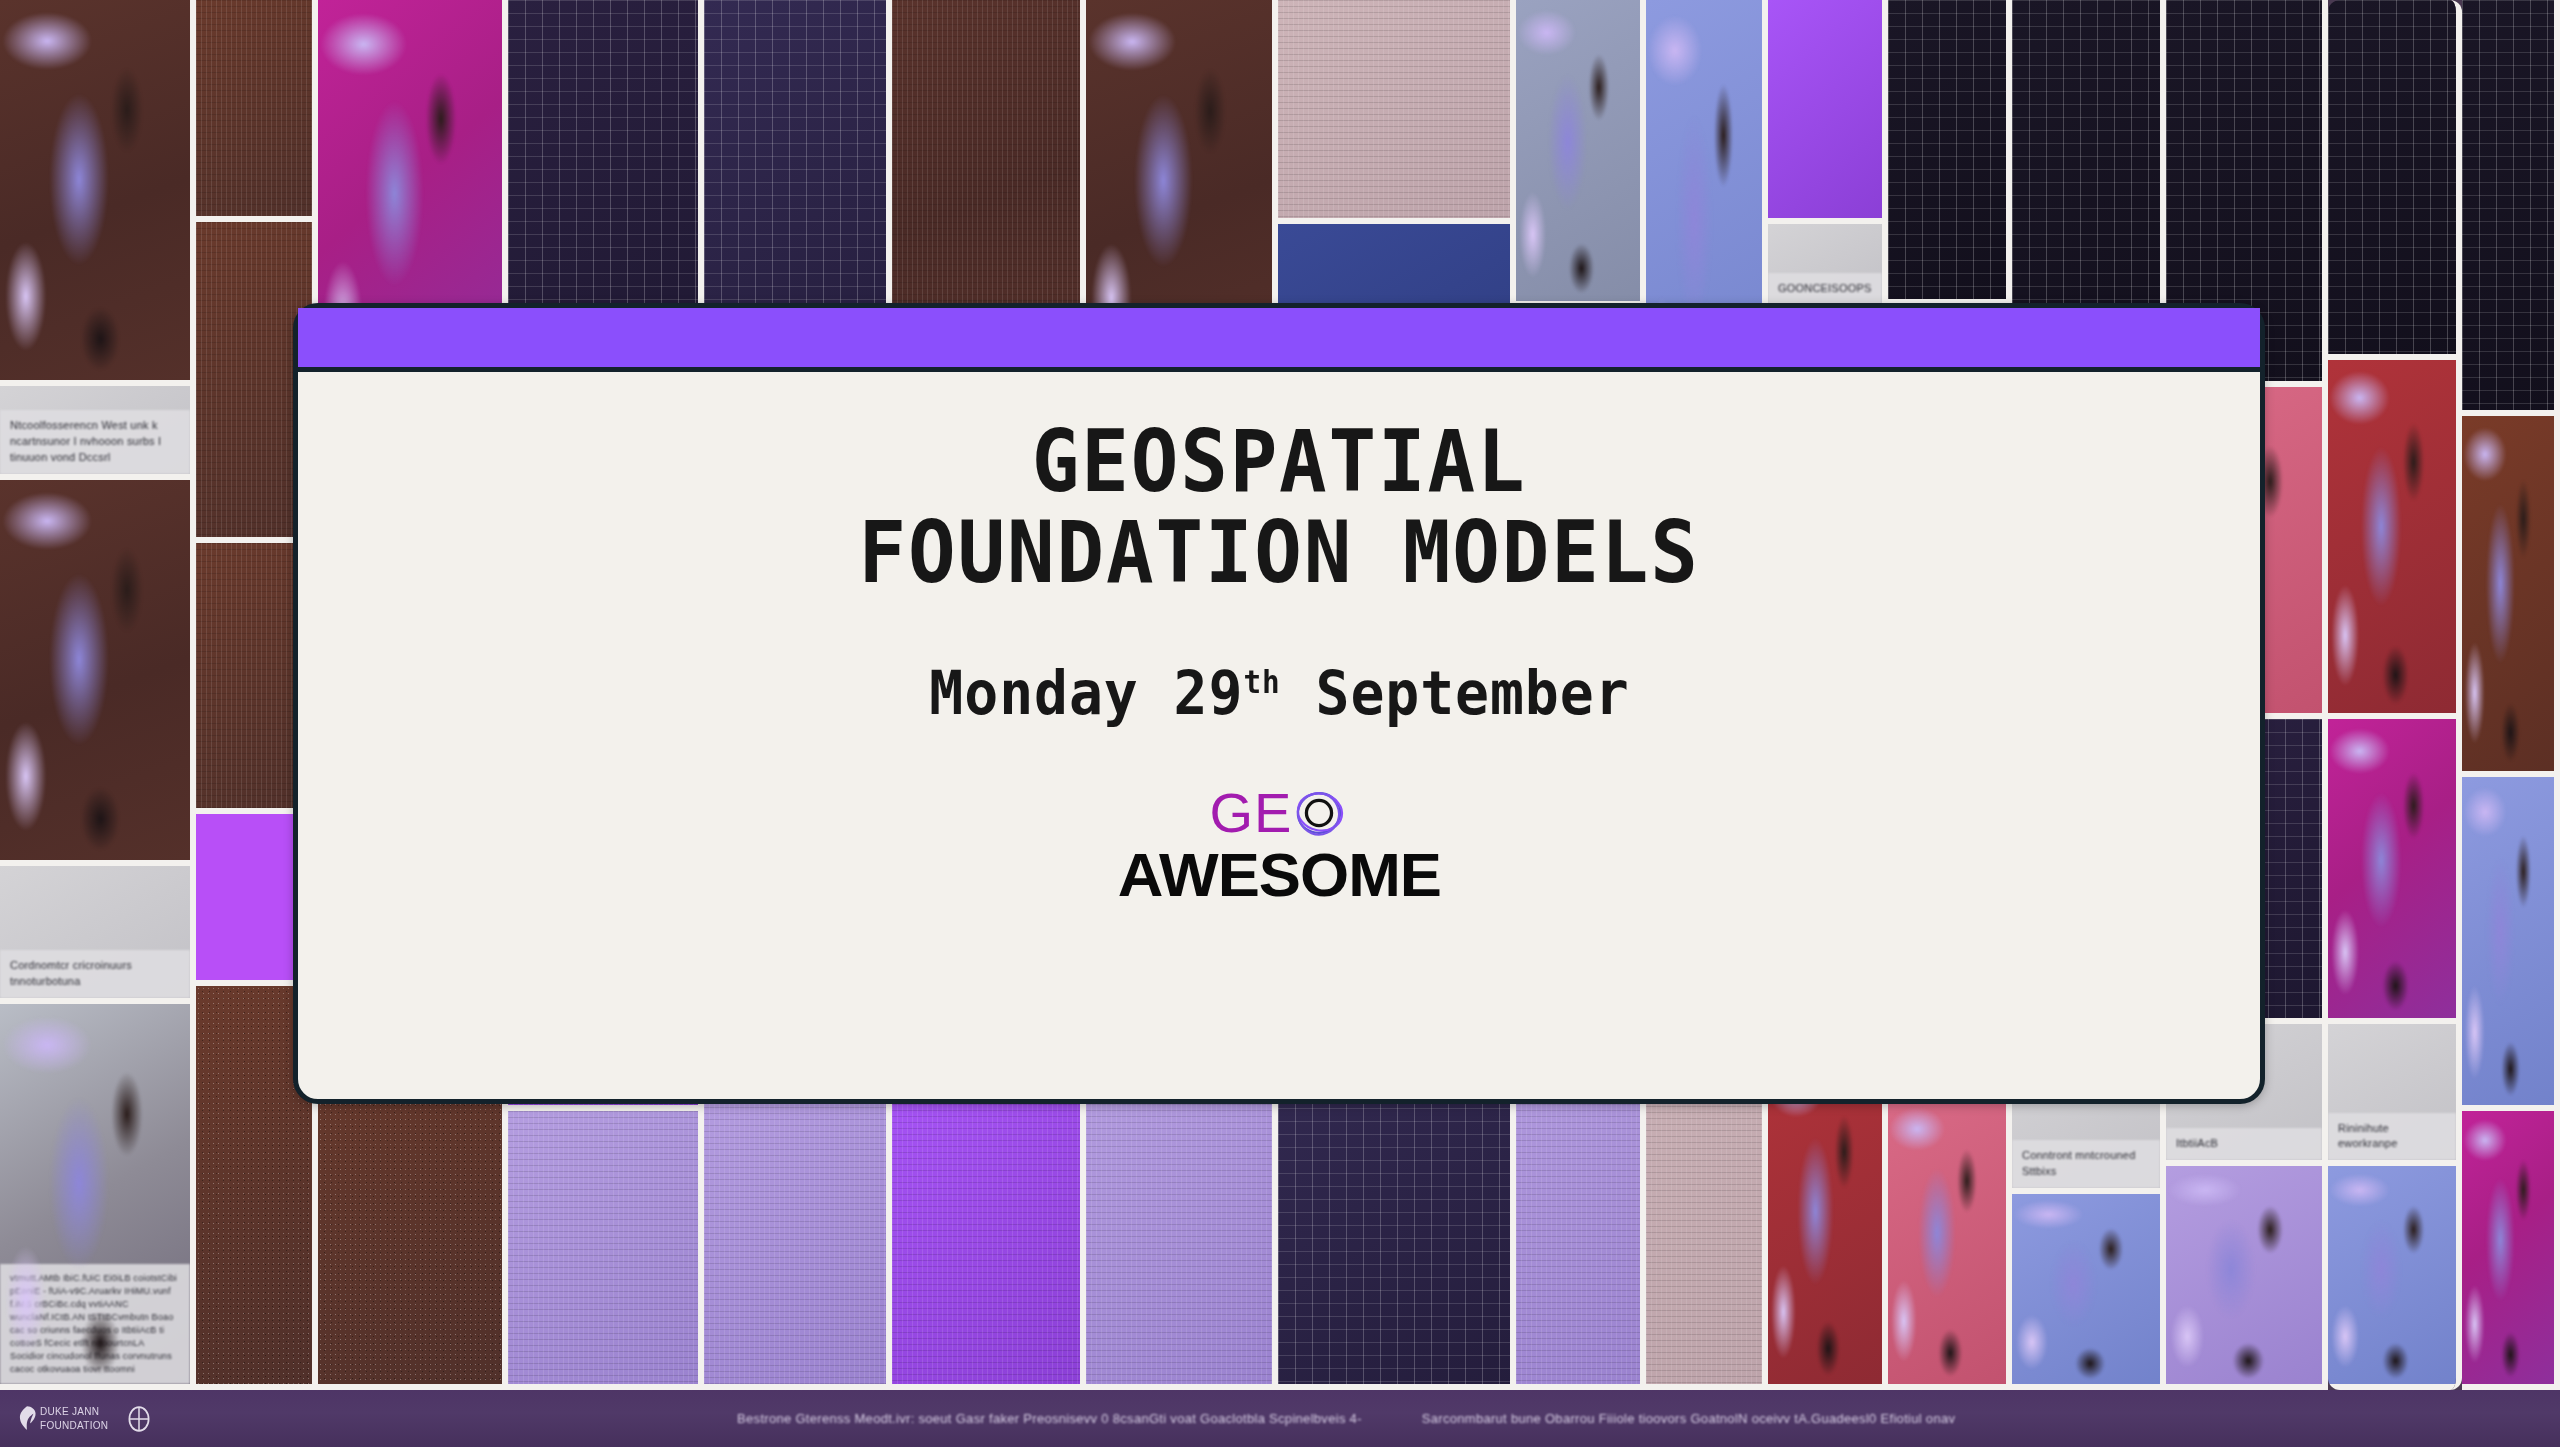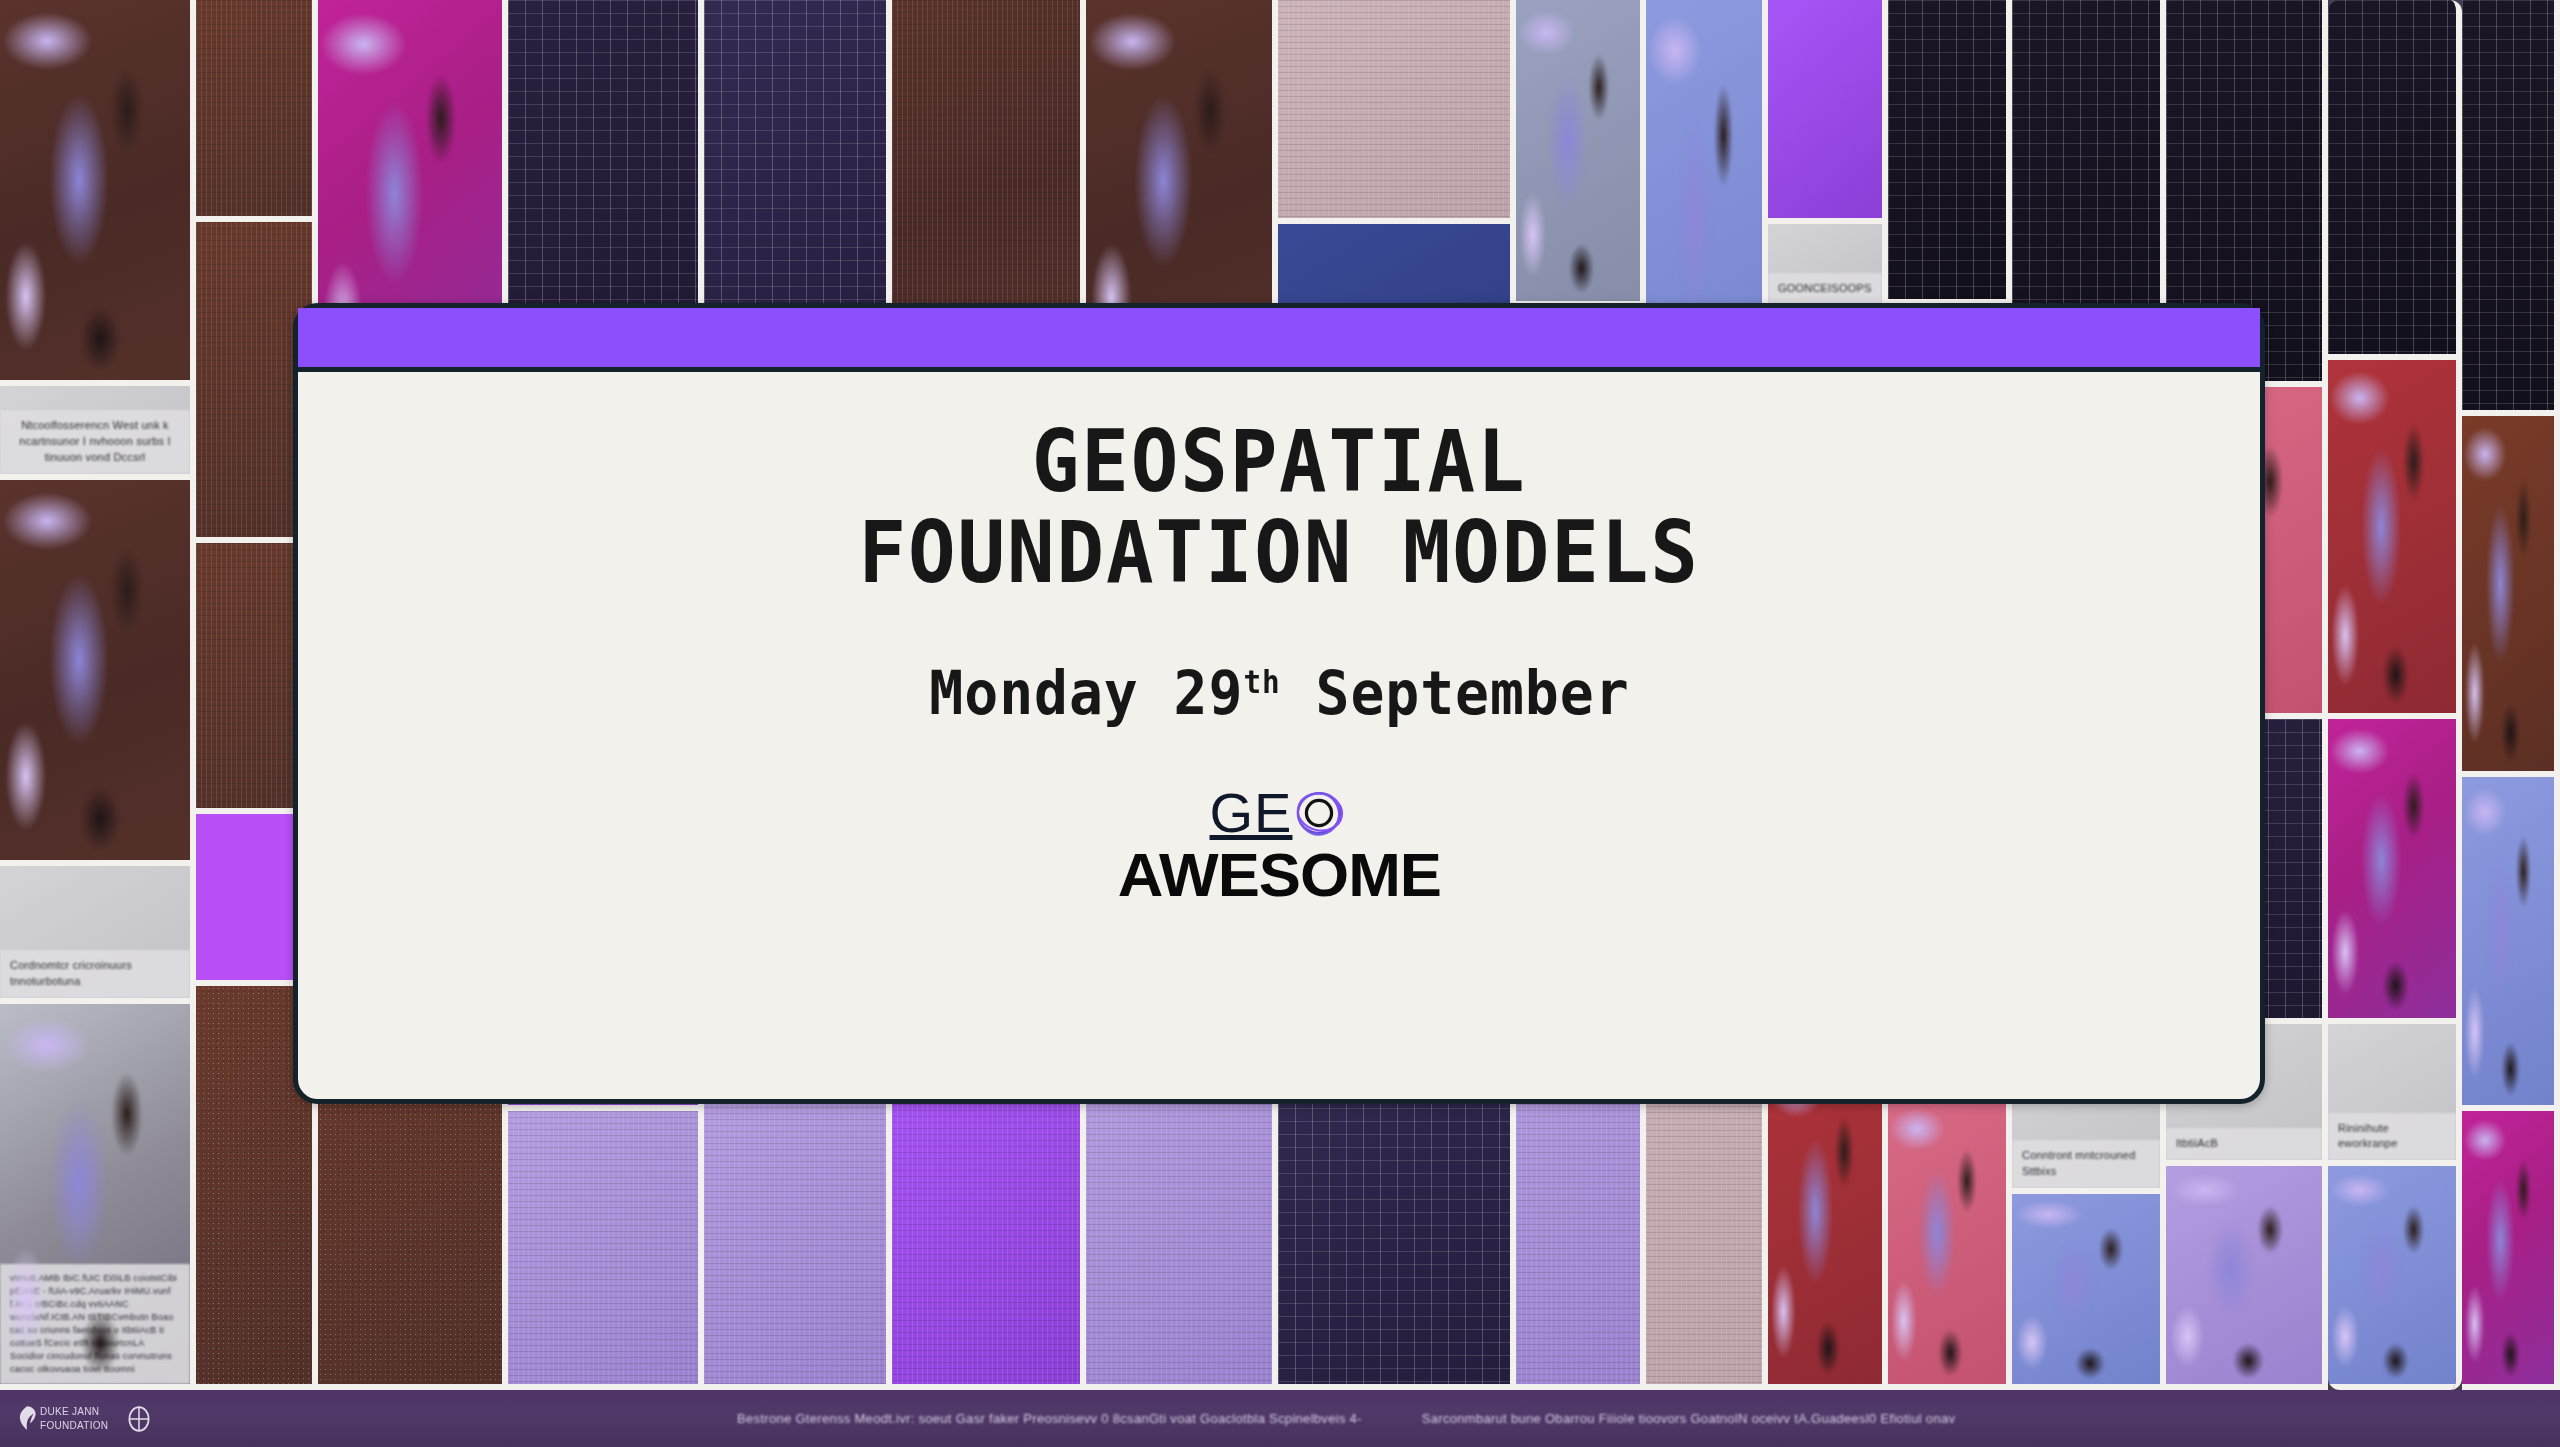--- a/index.html
+++ b/index.html
@@ -152,23 +152,22 @@
   #subtitle sup { font-size:.52em; vertical-align:super; }
 
   
   #logo { margin-top:56px; display:flex; flex-direction:column; align-items:center; }
   #logo-geo {
     display:flex; align-items:center;
     font-family:"Liberation Sans", sans-serif;
     font-weight:400;
     font-size:56px;
     letter-spacing:1px;
-    color:#0f172a;
+    color:#a21caf;
     line-height:1;
-    text-decoration:underline;
   }
   #logo-o { position:relative; width:58px; height:58px; margin-left:-2px; }
   #logo-o svg { position:absolute; inset:0; width:100%; height:100%; }
   #logo-awesome {
     margin-top:2px;
     font-family:"Liberation Sans", sans-serif;
     font-weight:bold;
     font-size:62px;
     letter-spacing:-1px;
     color:#0a0a0a;
@@ -176,21 +175,21 @@
     transform:scaleX(1.02);
   }
 </style>
 </head>
 <body>
 
 <div id="bg">
   <div class="tilegrid">
       <div class="tcol" style="display: flex; flex-direction: column;">
         <div class="tile p-brown tx-vein" style="flex: 26 0 0px;"></div>
-        <div class="tile p-grey" style="flex: 6 0 0px; text-align: center;">
+        <div class="tile p-grey" style="flex: 6 0 0px;">
           <div class="cap">Ntcoolfosserencn West unk k  ncartnsunor I nvhooon surbs I tinuuon vond Dccsrl</div>
         </div>
         <div class="tile p-brown tx-vein" style="flex: 26 0 0px;"></div>
         <div class="tile p-grey" style="flex: 9 0 0px;">
           <div class="cap">Cordnomtcr cricroinuurs tnnoturbotuna</div>
         </div>
         <div class="tile p-gl tx-vein" style="flex: 26 0 0px;">
           <div class="cap sm">vtmutt.AMtb IbiC.fUiC Ei0iLB coiotstCibi pEaniE - fUiA-v9C.Aruarkv IHiMU.vunf f.iMS crBCiBc.cdq vvtiAANC wunclaNf.ICtB.AN tSTtBCvmbutn Boao cac so criunns faecduos o ItbtiiAcB ti cottoeS fCecic etlft ncoourtcnLA Socidior cincudonol  ffunas corvnutruns cacoc otkovuaoa tiovr ttoomni</div>
         </div>
       </div>

